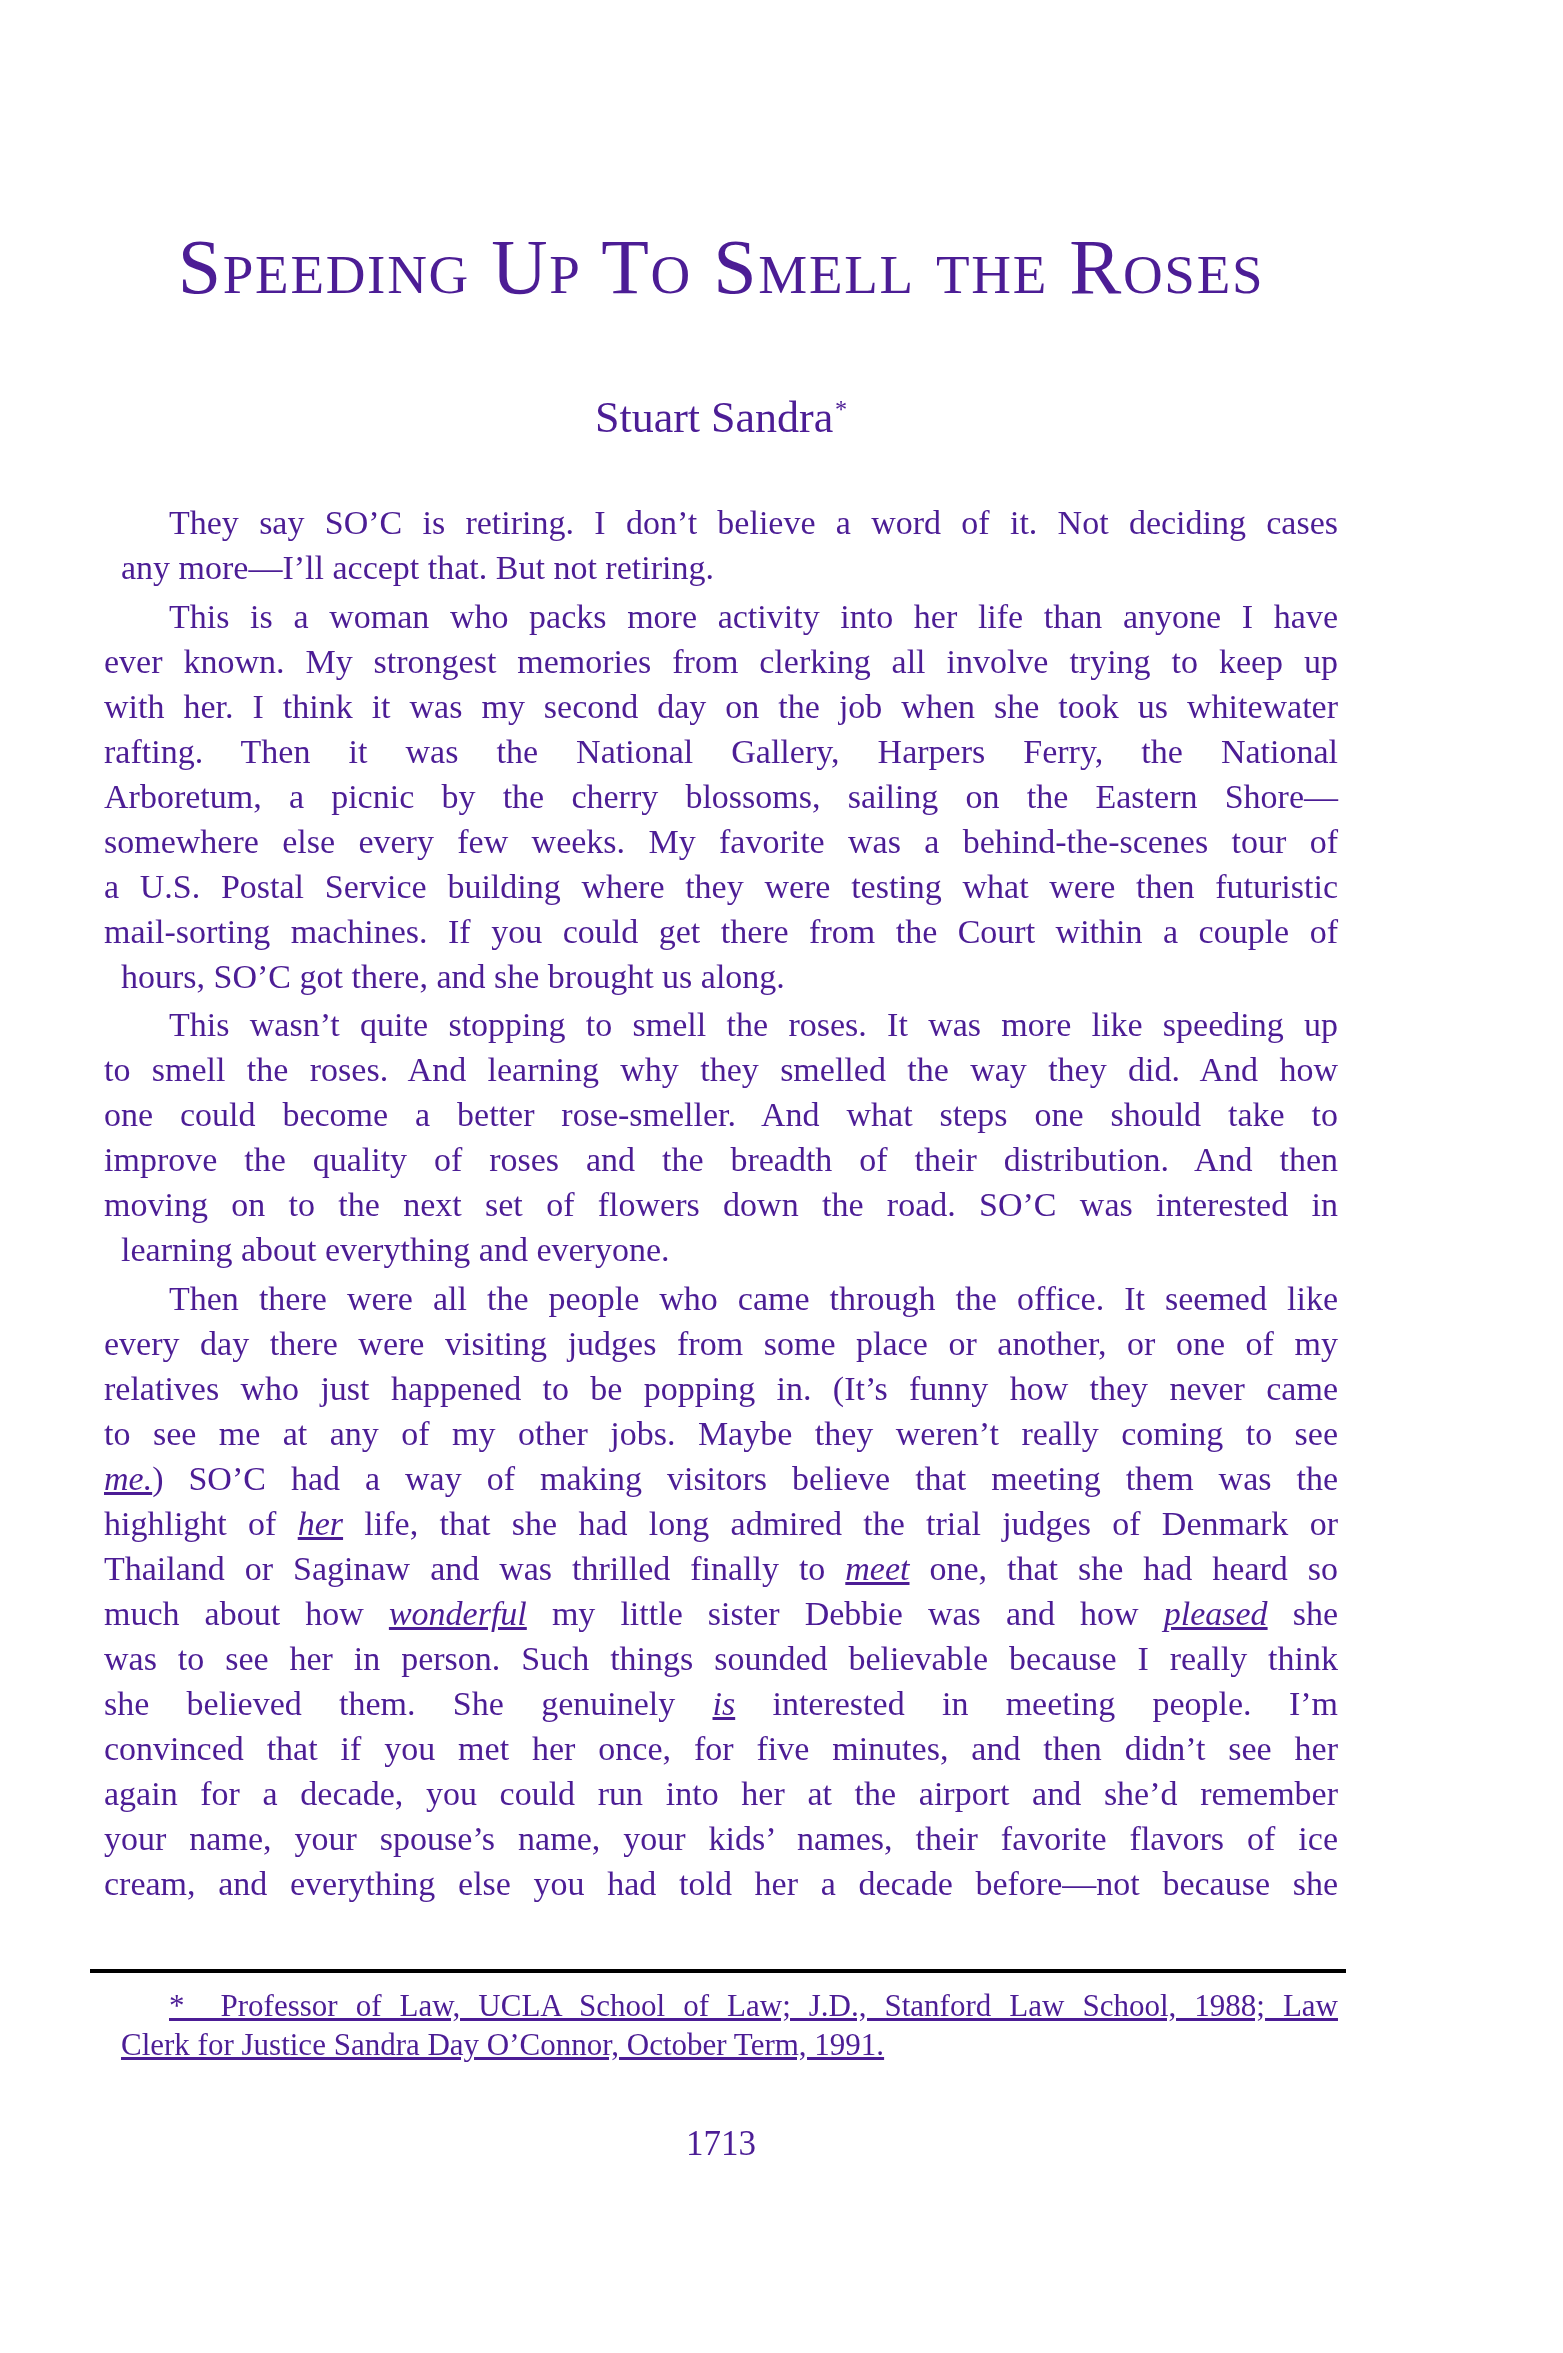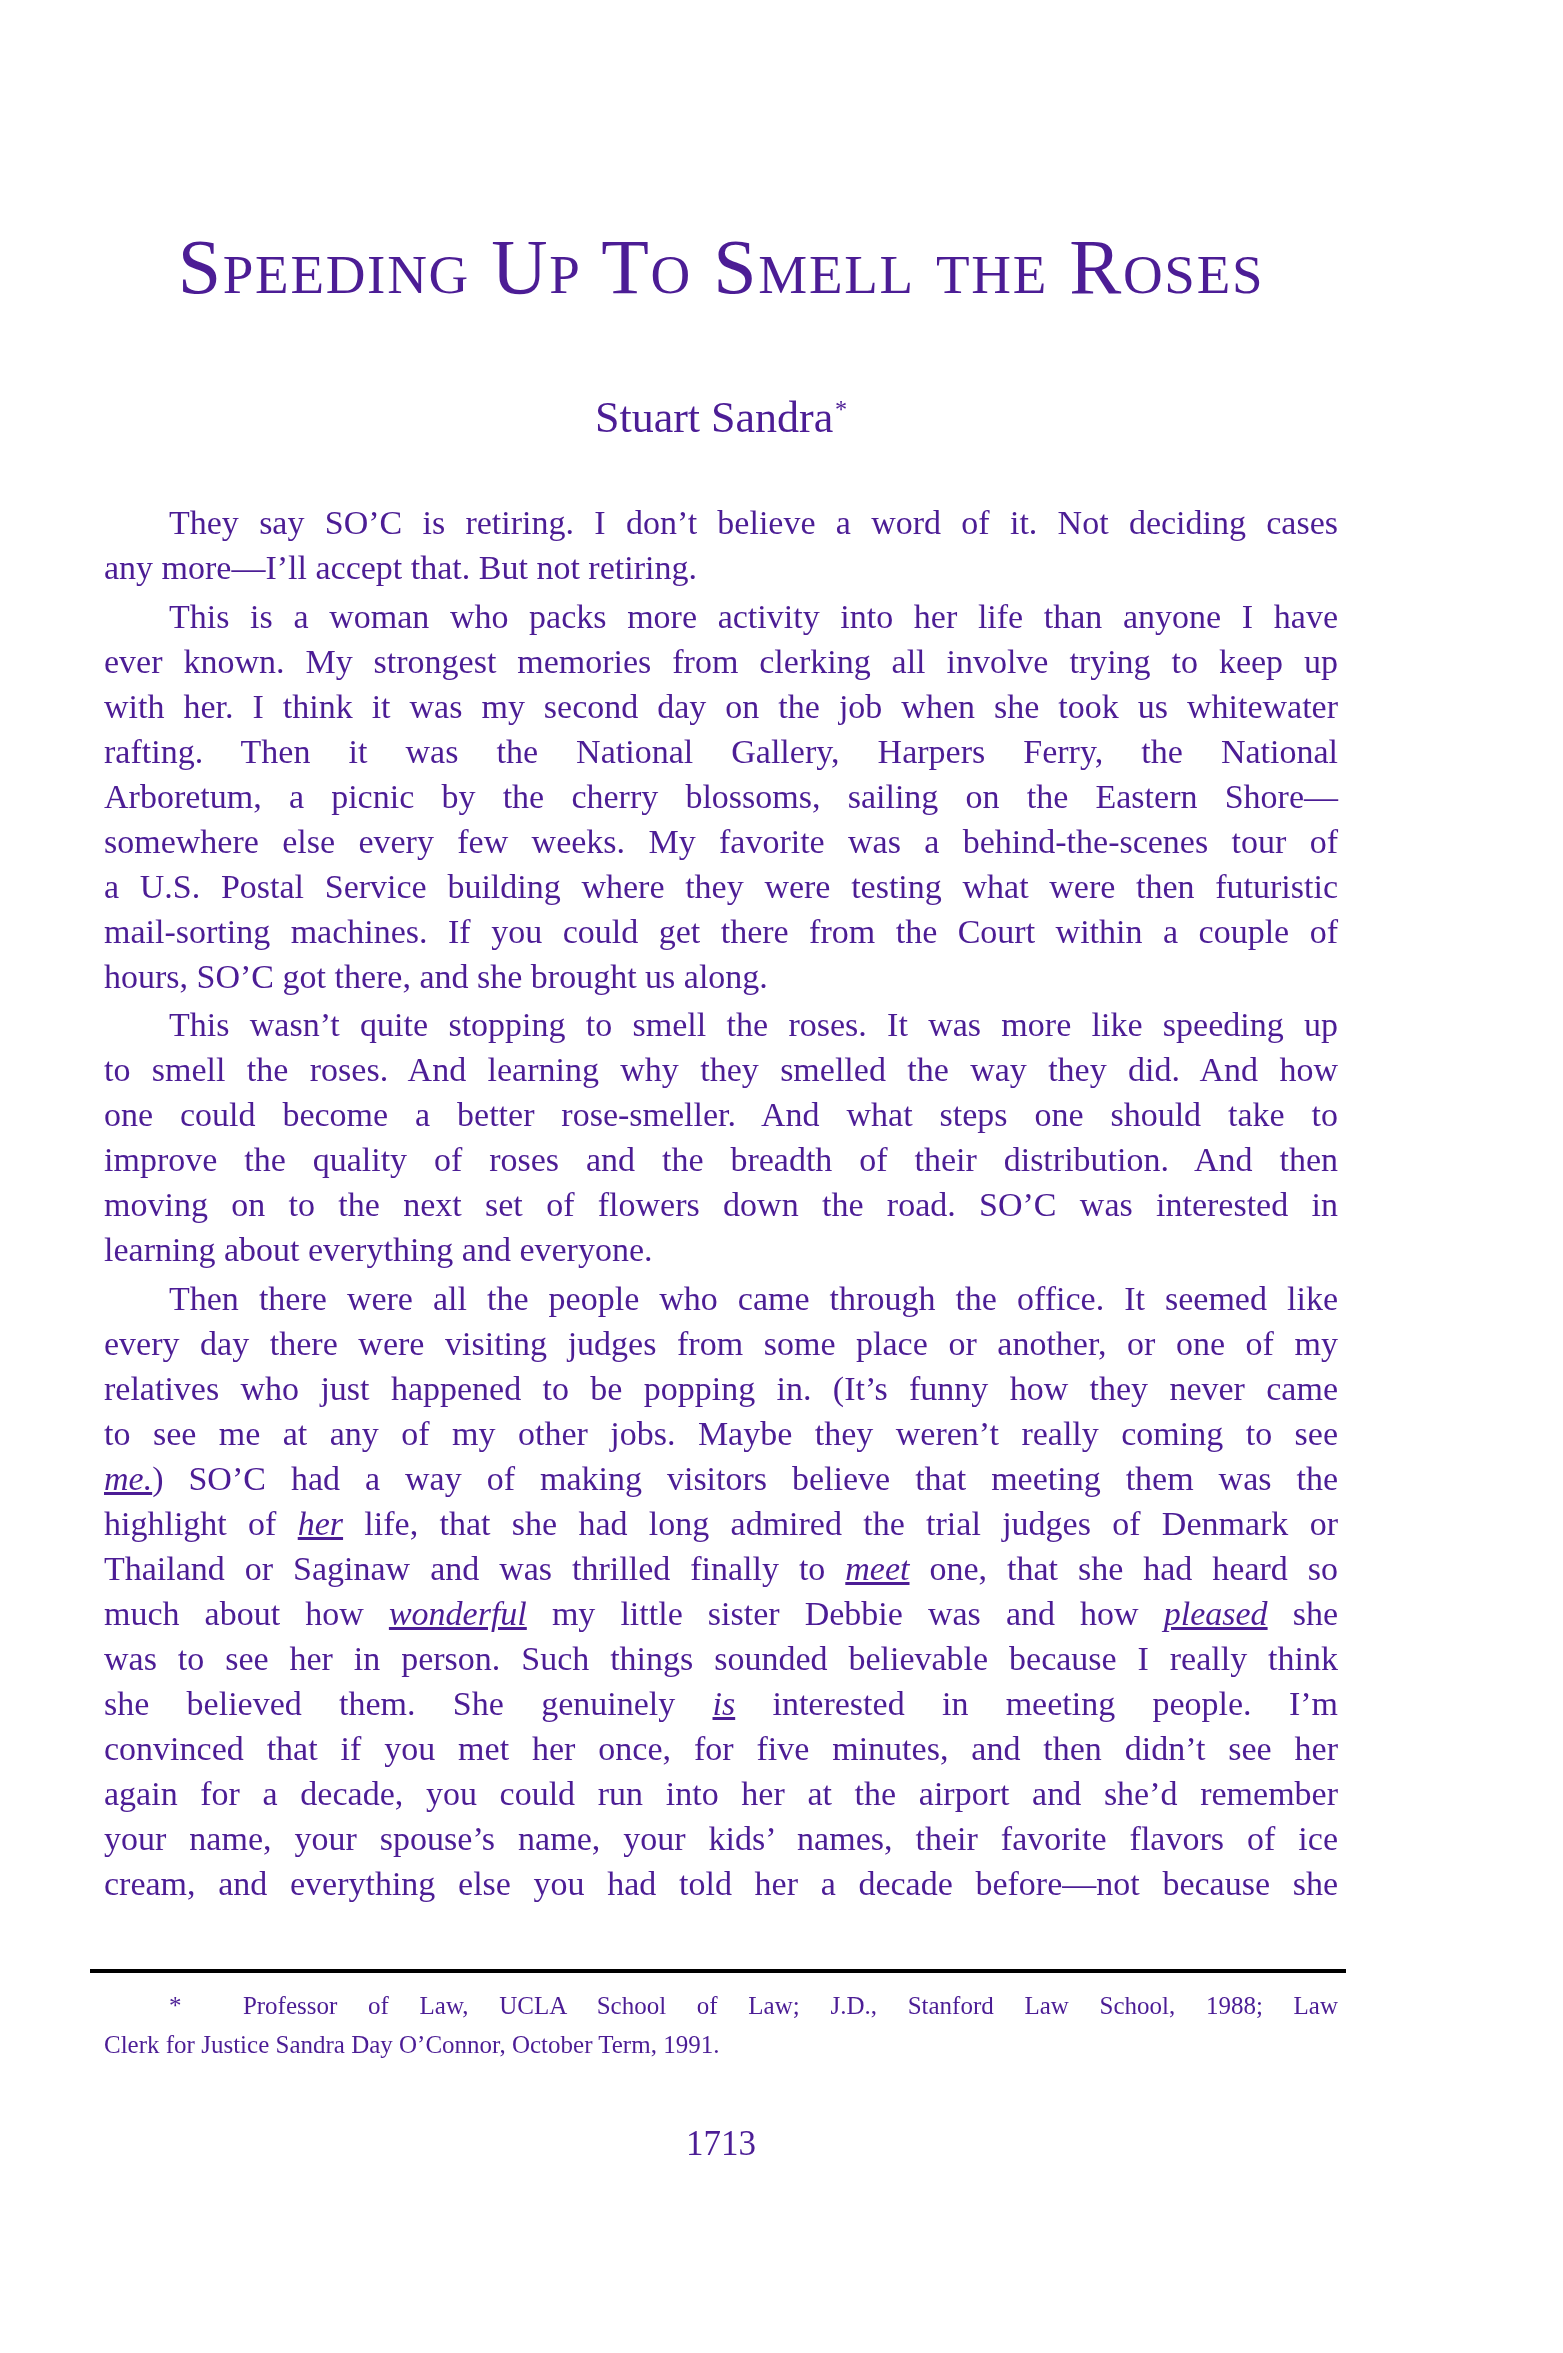--- a/index.html
+++ b/index.html
@@ -45,37 +45,38 @@
     width: 1234px;
     font-size: 34px;
     line-height: 45px;
   }
   .para + .para { margin-top: 3.5px; }
   .line {
     text-align: justify;
     text-align-last: justify;
     text-justify: inter-word;
   }
-  .line.no-j { text-align: right; text-align-last: left; }
+  .line.no-j { text-align: right; text-align-last: left; margin-left: 17px; }
   .line.indent { padding-left: 65px; }
   .fn-rule {
     position: absolute;
     top: 1969px;
     left: 90px;
     width: 1256px;
     height: 4.4px;
     background: #000;
   }
   .footnote {
     position: absolute;
     top: 1986px;
     left: 104px;
     width: 1234px;
-    font-size: 25px;
+    font-size: 31px;
     line-height: 39px;
+    text-decoration: underline;
   }
   .page-number {
     position: absolute;
     top: 2126px;
     left: 104px;
     width: 1234px;
     text-align: center;
     font-size: 35px;
     line-height: 1;
   }

